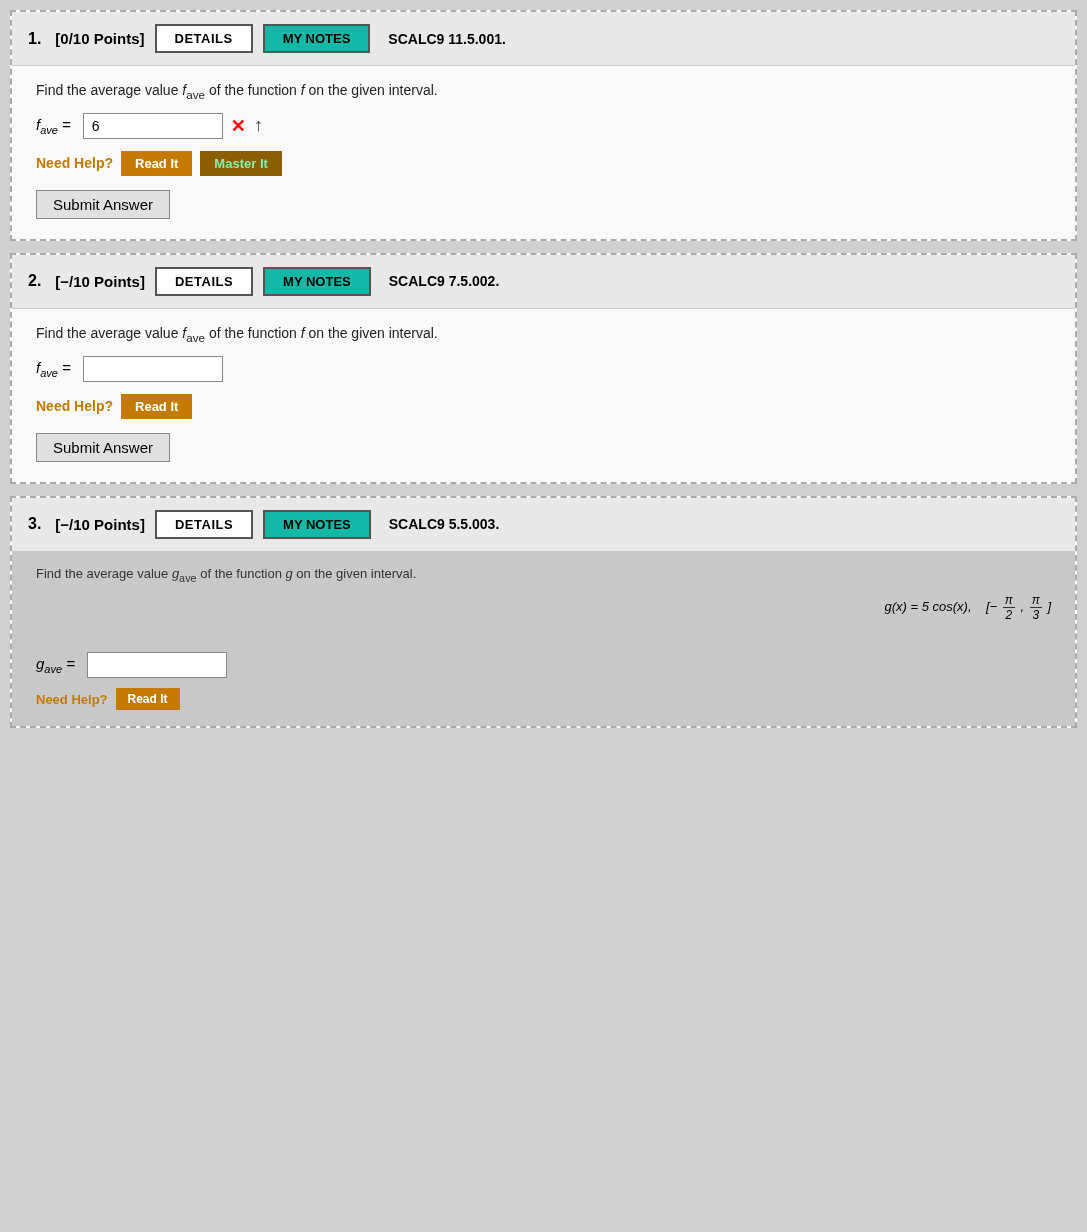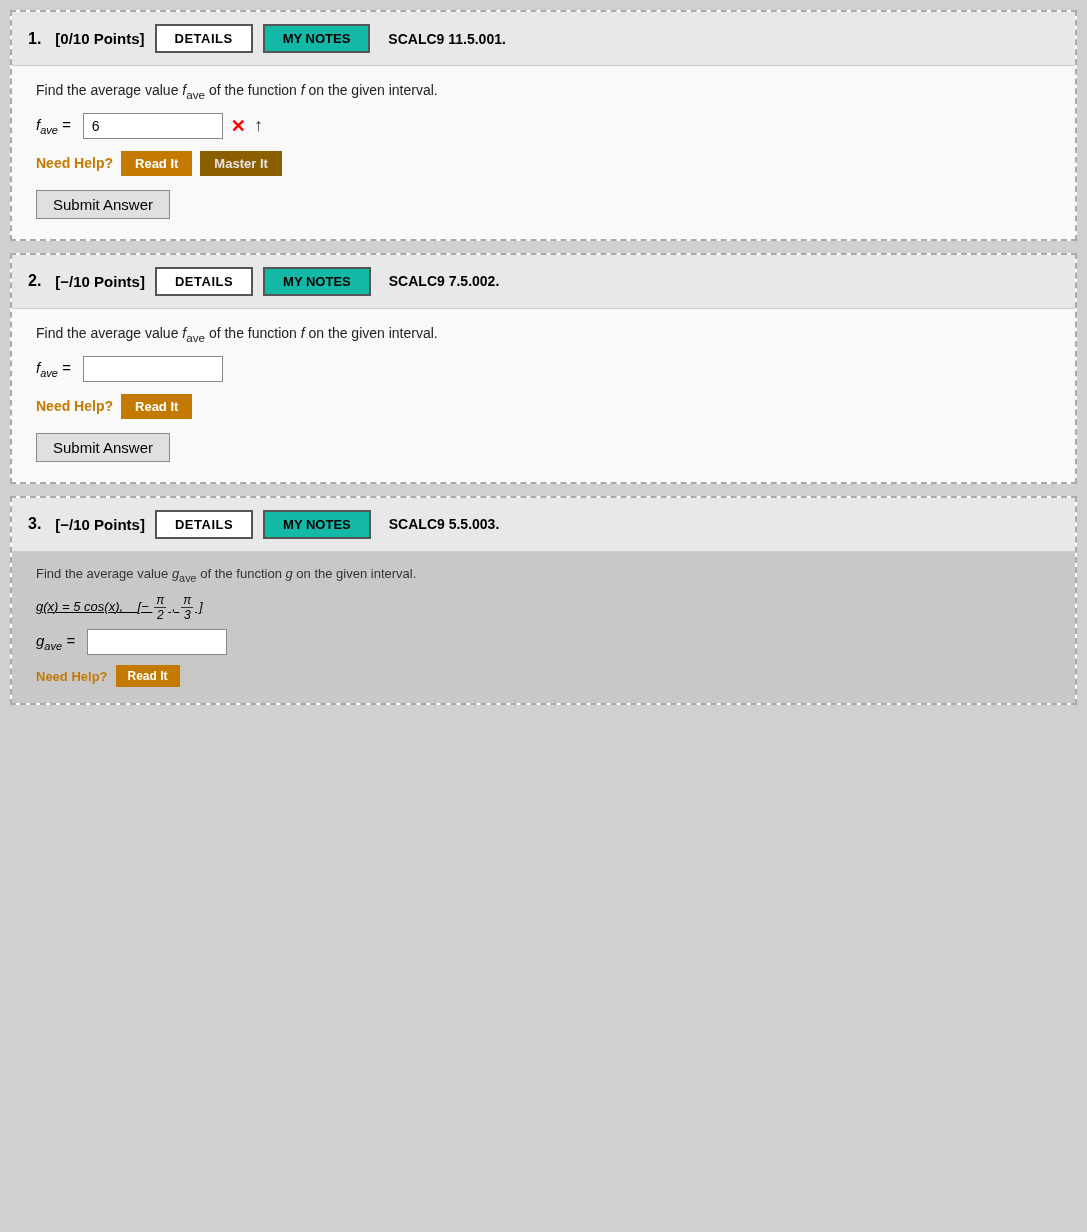--- a/index.html
+++ b/index.html
@@ -68,21 +68,20 @@
       font-size: 15px;
       text-align: center;
       margin-bottom: 16px;
       font-style: italic;
     }
     .answer-row {
       display: flex;
       align-items: center;
       margin-bottom: 10px;
       gap: 8px;
-      margin-top: 7px;
     }
     .f-ave-label {
       font-size: 15px;
       font-style: italic;
       margin-right: 4px;
     }
     .f-ave-label sub {
       font-size: 11px;
     }
     .answer-input {
@@ -117,21 +116,21 @@
       background: #c47a00;
       color: white;
       border: none;
       padding: 5px 14px;
       font-size: 13px;
       font-weight: bold;
       cursor: pointer;
     }
     .btn-master-it {
       background: #8b5e00;
-      color: #e5e5e5;
+      color: #86efac;
       border: none;
       padding: 5px 14px;
       font-size: 13px;
       font-weight: bold;
       cursor: pointer;
     }
     .btn-submit {
       background: #e0e0e0;
       border: 1px solid #888;
       padding: 5px 16px;
@@ -145,24 +144,23 @@
       padding: 14px 24px 16px 24px;
       background: #c8c8c8;
     }
     .problem-3-instruction {
       font-size: 13px;
       color: #333;
       margin-bottom: 10px;
     }
     .problem-3-formula {
       font-size: 13px;
-      text-align: left;
-      margin-bottom: 0;
+      text-align: right;
+      margin-bottom: 30px;
       font-style: italic;
-      text-decoration: underline;
     }
     .interval-bracket {
       font-size: 13px;
     }
     .frac {
       display: inline-flex;
       flex-direction: column;
       align-items: center;
       font-size: 12px;
       vertical-align: middle;

